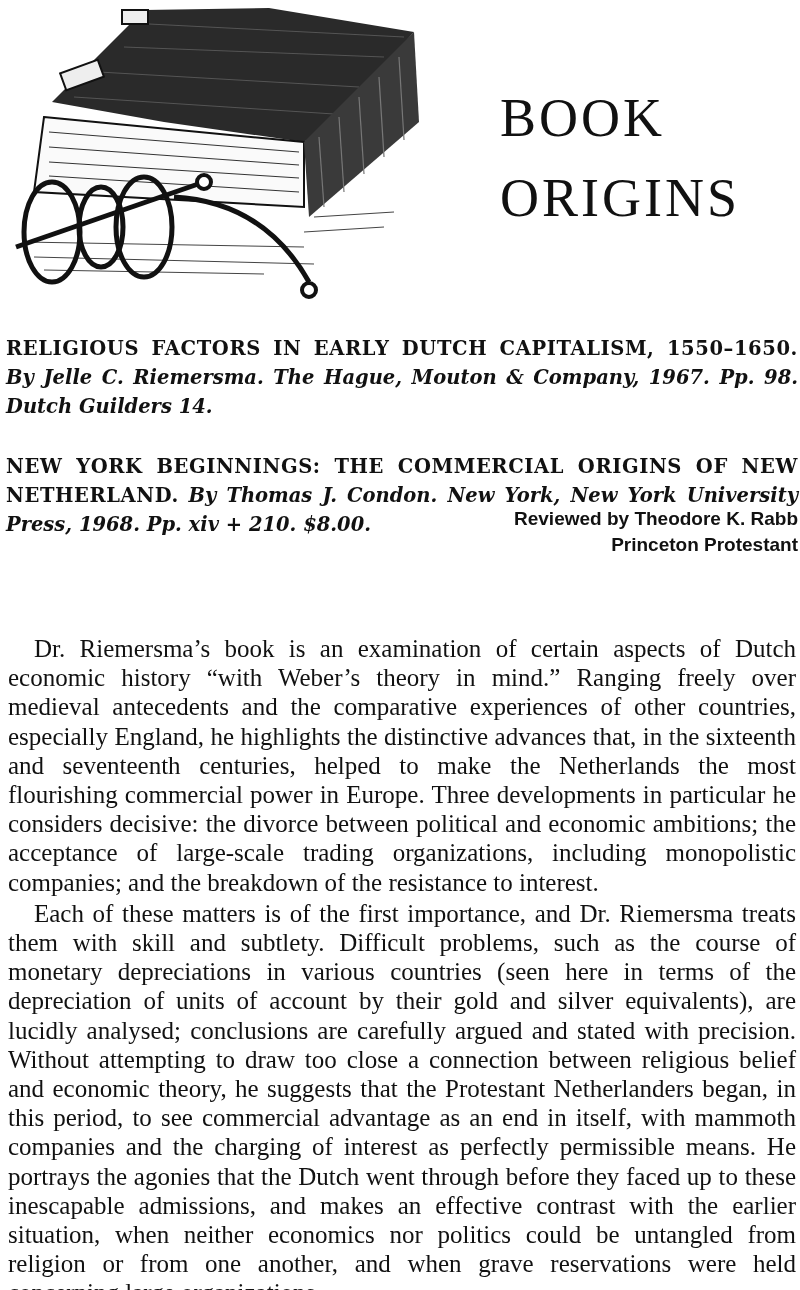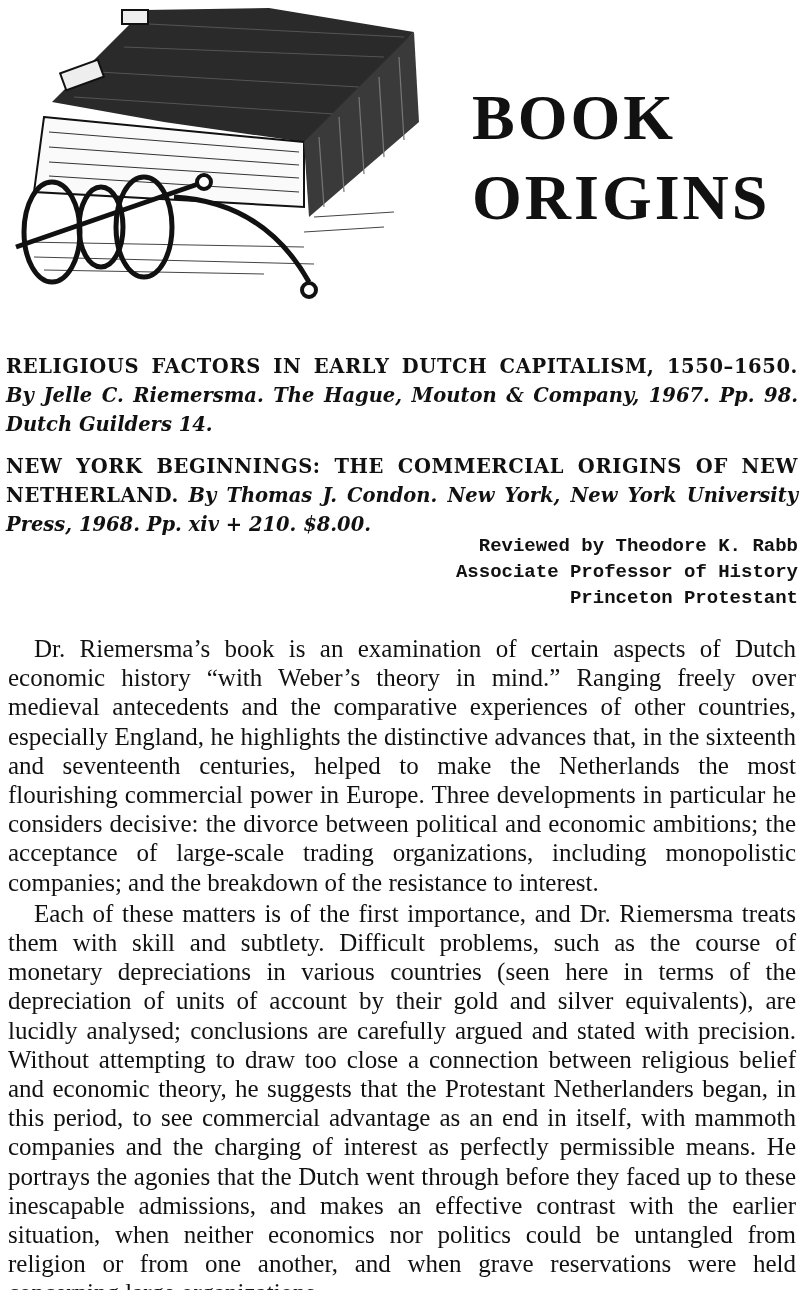--- a/index.html
+++ b/index.html
@@ -1,28 +1,28 @@
 <!DOCTYPE html>
 <html><head>
 <meta charset="utf-8">
 <style>
   html, body { margin: 0; padding: 0; background: #ffffff; }
   body { width: 800px; height: 1290px; overflow: hidden; position: relative; color: #111; }
   .header { position: absolute; left: 0; top: 0; width: 800px; height: 310px; }
   .illustration { position: absolute; left: 4px; top: 2px; width: 420px; height: 300px; }
-  .heading { position: absolute; left: 472px; top: 78px; font-family: "Liberation Serif", serif;
-    font-size: 64px; line-height: 80px; letter-spacing: 3px; color: #111; font-weight: bold; }
+  .heading { position: absolute; left: 500px; top: 78px; font-family: "Liberation Serif", serif;
+    font-size: 54px; line-height: 80px; letter-spacing: 3px; color: #111; font-weight: normal; }
   .heading div { white-space: nowrap; }
   .citation { position: absolute; left: 6px; width: 792px; font-family: "DejaVu Serif", serif;
     font-size: 19.5px; line-height: 29px; text-align: justify; text-align-last: left; color: #111; }
   .citation .caps { font-weight: bold; letter-spacing: 0.6px; }
   .citation .pub { font-style: italic; font-weight: bold; }
-  .cite1 { top: 352px; }
+  .cite1 { top: 334px; }
   .cite2 { top: 452px; }
-  .reviewer { position: absolute; right: 2px; top: 533px; text-align: right; font-family: Liberation Mono, monospace;
+  .reviewer { position: absolute; right: 2px; top: 506px; text-align: right; font-family: Liberation Sans, sans-serif;
     font-weight: bold; font-size: 19px; line-height: 26px; color: #111; margin-left: 40px; }
   .body-text { position: absolute; left: 6px; top: 632px; width: 792px; font-family: "Liberation Serif", serif;
     font-size: 25px; line-height: 29.2px; text-align: justify; color: #111; }
   .body-text p { margin: 2px; text-indent: 26px; }
 </style>
 </head>
 <body>
 
 <div class="header">
   <svg class="illustration" viewBox="0 0 420 300" xmlns="http://www.w3.org/2000/svg">
@@ -84,20 +84,19 @@
   <span class="pub">By Jelle C. Riemersma. The Hague, Mouton &amp; Company, 1967. Pp. 98. Dutch Guilders 14.</span>
 </div>
 
 <div class="citation cite2">
   <span class="caps">NEW YORK BEGINNINGS: THE COMMERCIAL ORIGINS OF NEW NETHERLAND.</span>
   <span class="pub">By Thomas J. Condon. New York, New York University Press, 1968. Pp. xiv + 210. $8.00.</span>
 </div>
 
 <div class="reviewer">
   <div>Reviewed by Theodore K. Rabb</div>
-  <div>Associate Professor of History</div>
   <div>Princeton Protestant</div>
 </div>
 
 <div class="body-text">
   <p>Dr. Riemersma’s book is an examination of certain aspects of Dutch economic history “with Weber’s theory in mind.” Ranging freely over medieval antecedents and the comparative experiences of other countries, especially England, he highlights the distinctive advances that, in the sixteenth and seventeenth centuries, helped to make the Netherlands the most flourishing commercial power in Europe. Three developments in particular he considers decisive: the divorce between political and eco­nomic ambitions; the acceptance of large-scale trading organizations, in­cluding monopolistic companies; and the breakdown of the resistance to interest.</p>
   <p>Each of these matters is of the first importance, and Dr. Riemersma treats them with skill and subtlety. Difficult problems, such as the course of monetary depreciations in various countries (seen here in terms of the depreciation of units of account by their gold and silver equivalents), are lucidly analysed; conclusions are carefully argued and stated with precision. Without attempting to draw too close a connection between religious belief and economic theory, he suggests that the Protestant Netherlanders began, in this period, to see commercial advantage as an end in itself, with mammoth companies and the charging of interest as perfectly permissible means. He portrays the agonies that the Dutch went through before they faced up to these inescapable admissions, and makes an effective contrast with the earlier situation, when neither eco­nomics nor politics could be untangled from religion or from one another, and when grave reservations were held concerning large organizations</p>
 </div>
 
 </body></html>

